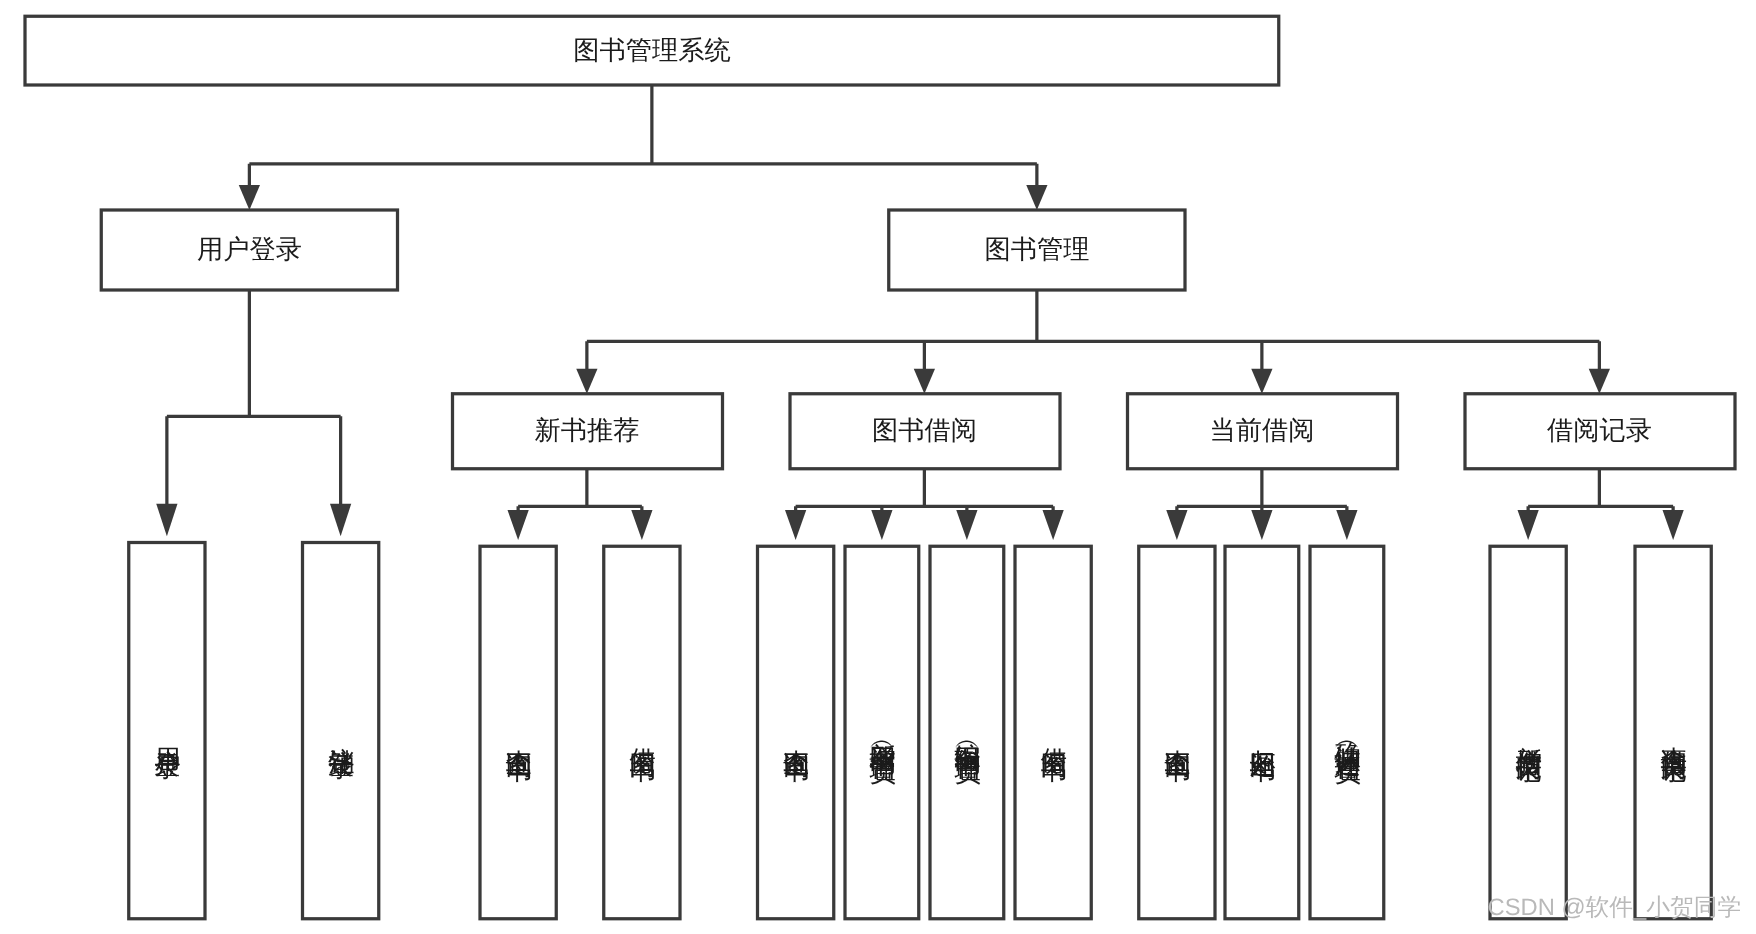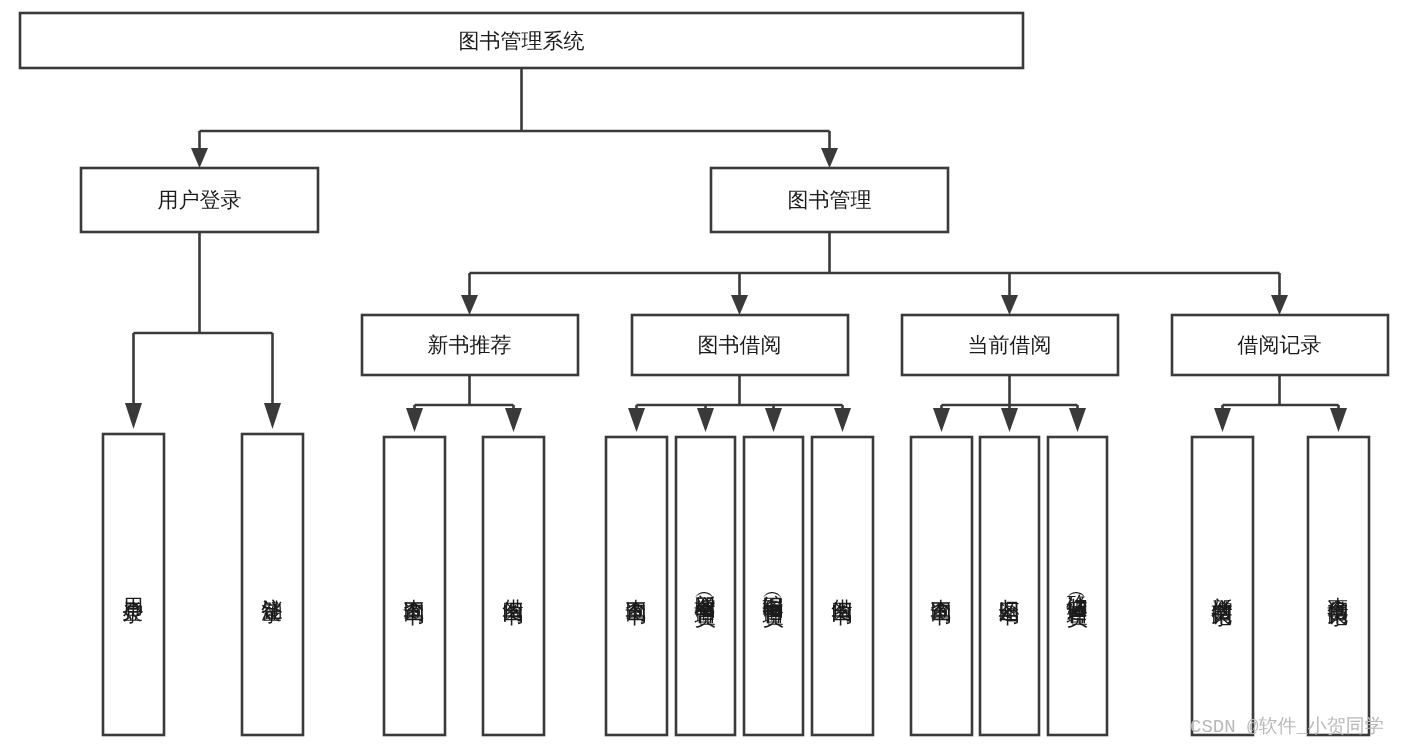--- a/index.html
+++ b/index.html
@@ -58,21 +58,21 @@
     font-family: "Liberation Sans", "DejaVu Sans", sans-serif;
     font-size: 21px;
     line-height: 1.0;
     color: #1b1b1b;
     letter-spacing: 2px;
     white-space: nowrap;
     pointer-events: none;
   }
   .watermark {
     position: absolute;
-    font-family: Liberation Mono, monospace;
+    font-family: Liberation Sans, sans-serif;
     font-size: 19px;
     color: #b9b9b9;
     white-space: nowrap;
     left: 1190px;
     top: 713px;
   }
 </style>
 </head>
 <body>
 

